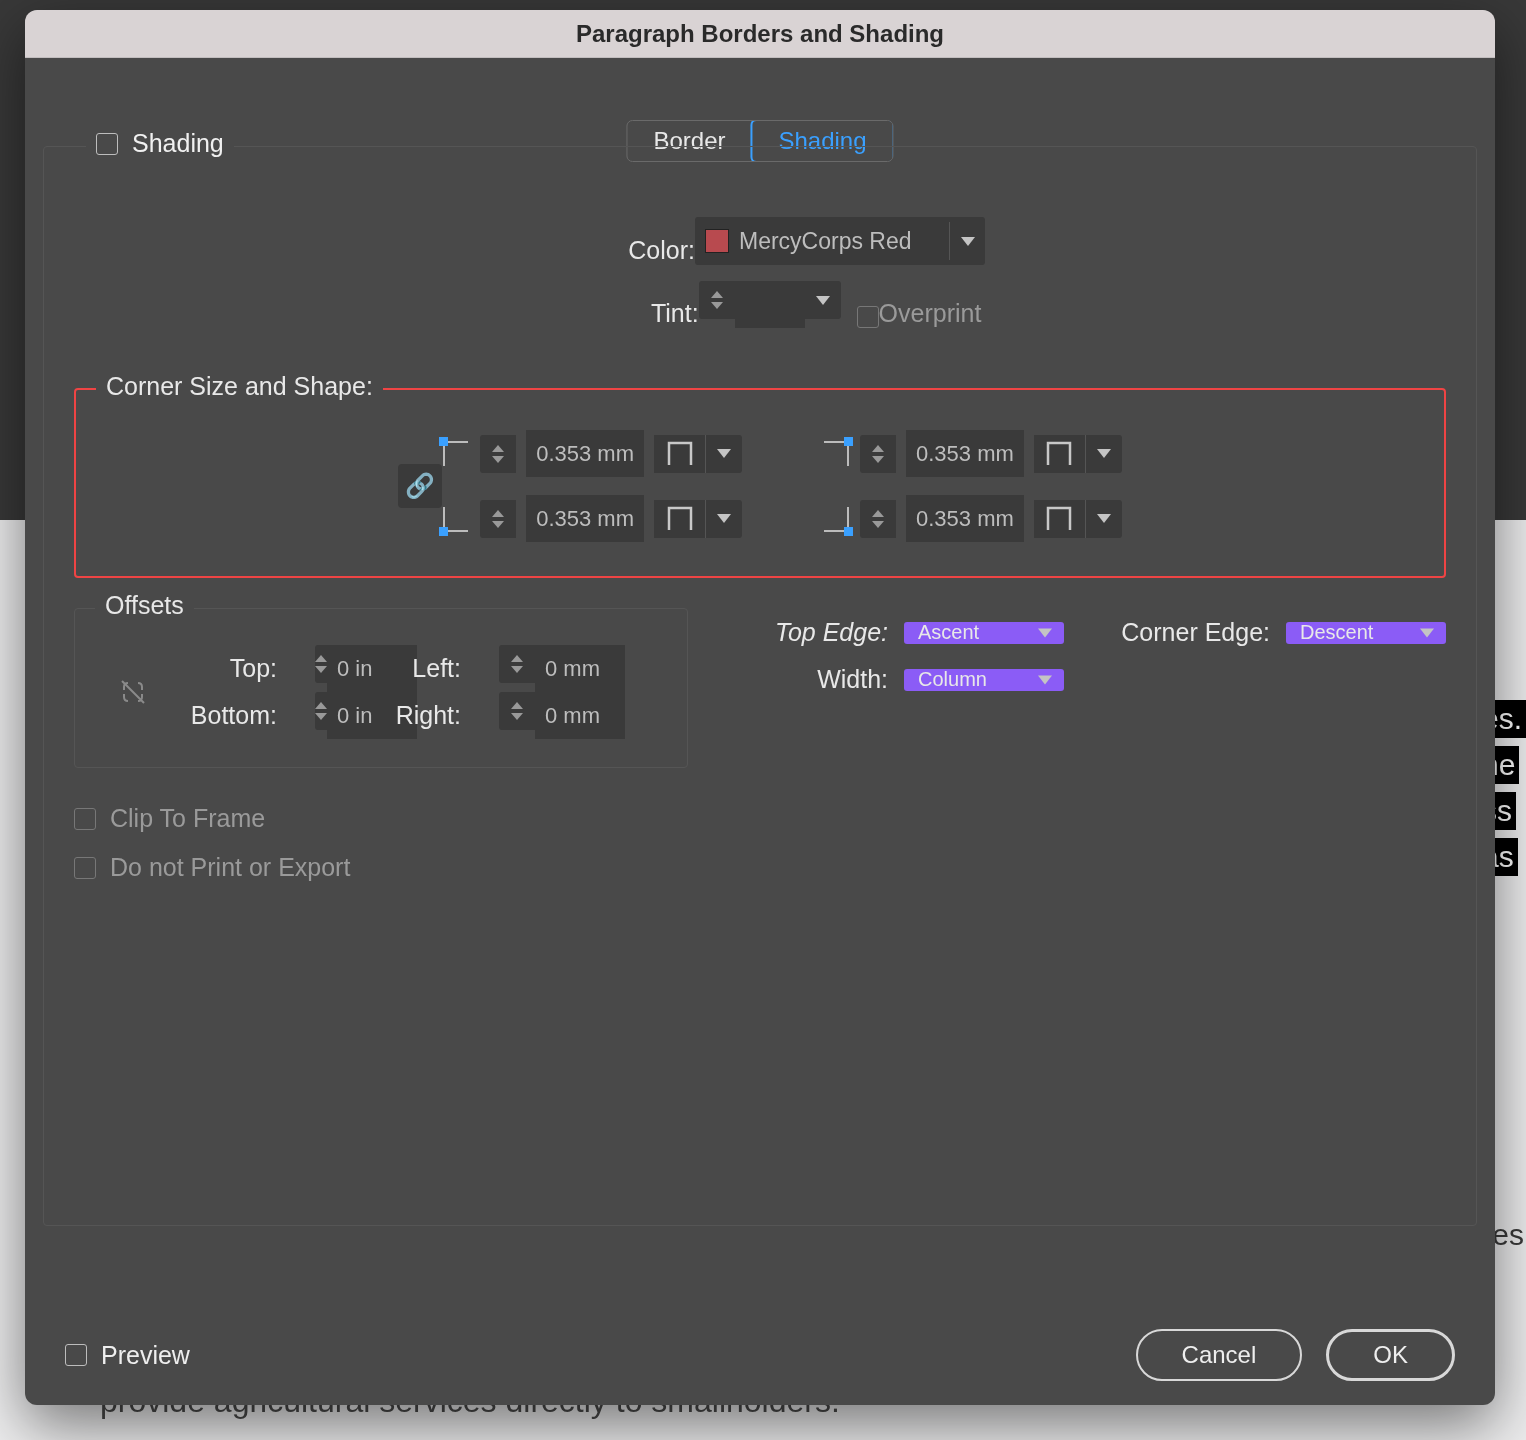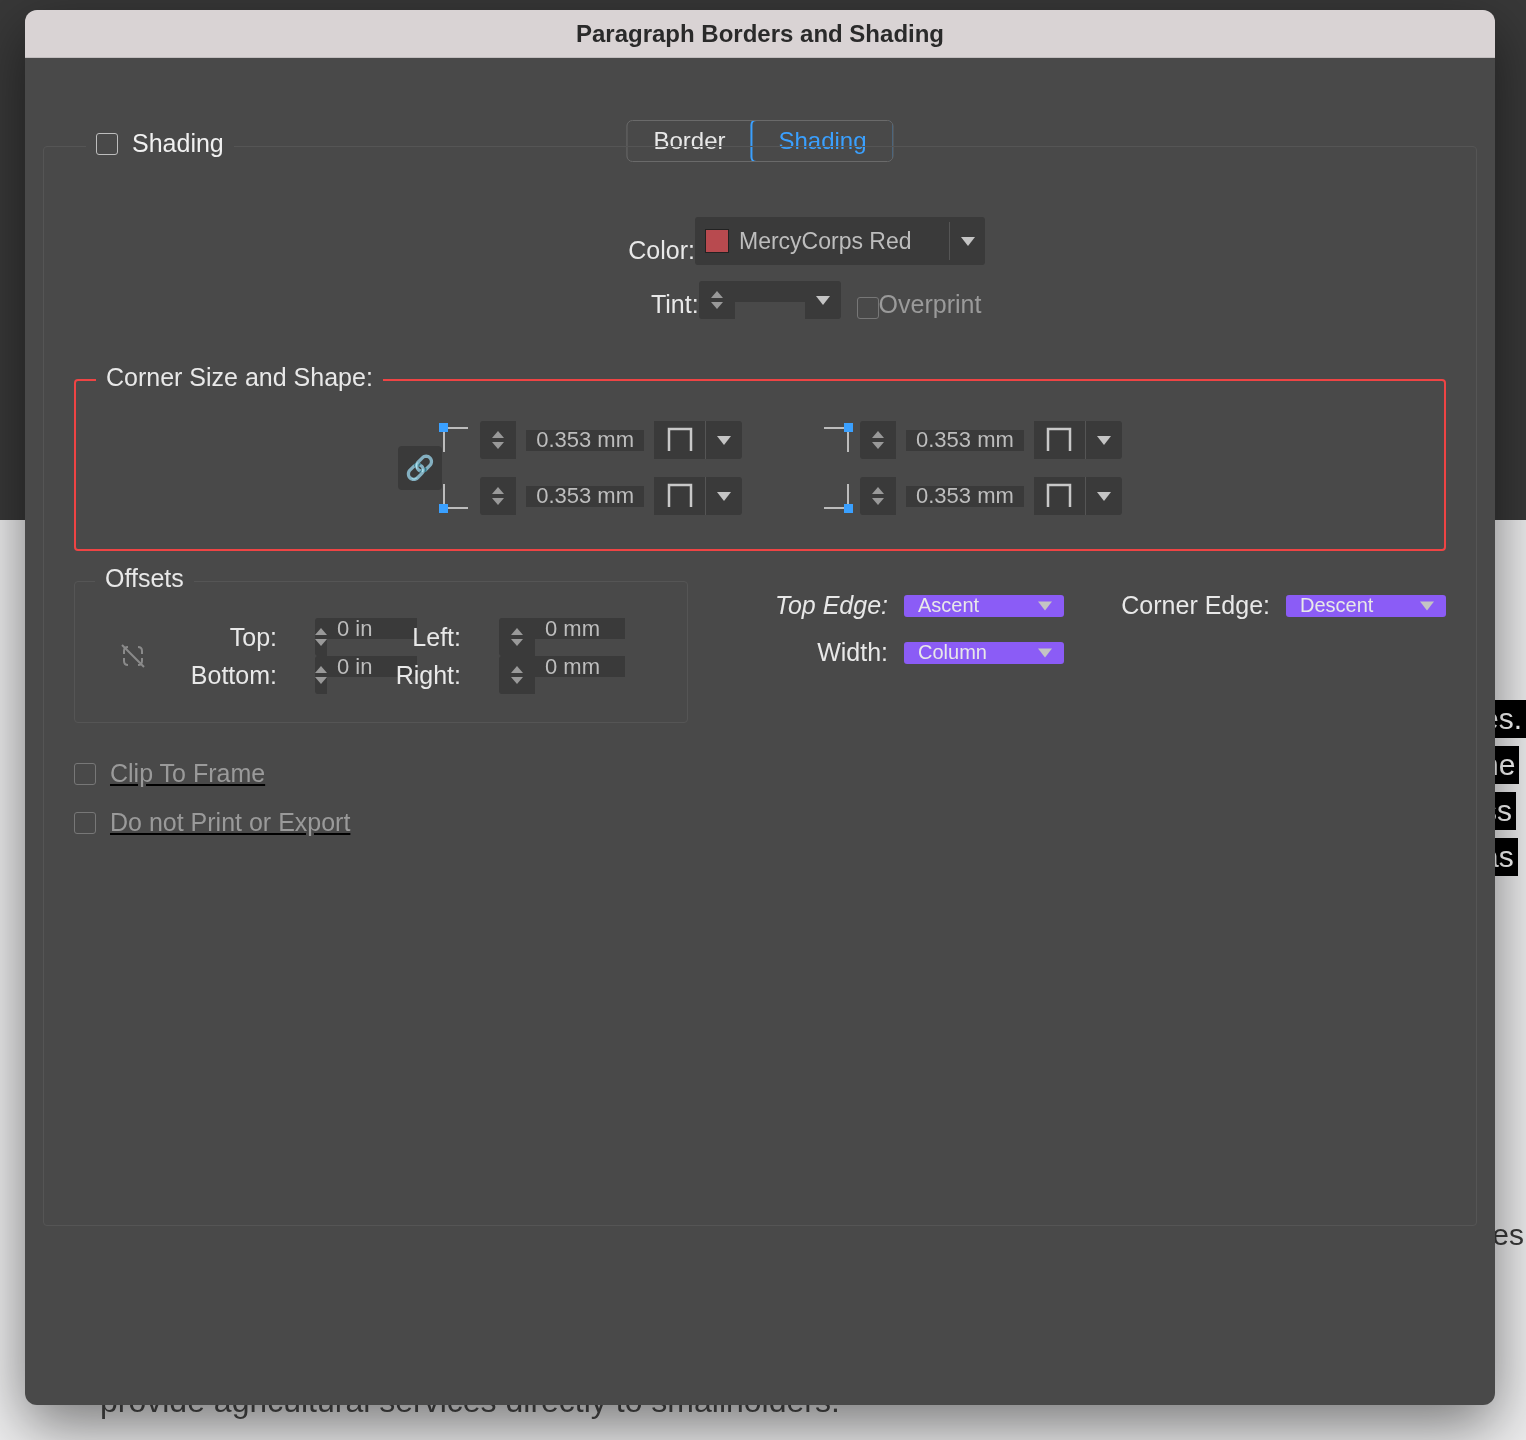--- a/index.html
+++ b/index.html
@@ -144,21 +144,21 @@
   
   .stepper {
     width:36px; height:38px;
     background:#3a3a3a;
     display:flex; flex-direction:column; align-items:center; justify-content:center;
     border-radius:3px 0 0 3px;
   }
   .stepper .up { width:0;height:0;border-left:6px solid transparent;border-right:6px solid transparent;border-bottom:7px solid #999; margin-bottom:4px;}
   .stepper .dn { width:0;height:0;border-left:6px solid transparent;border-right:6px solid transparent;border-top:7px solid #999;}
   .num-field {
-    height:21px; background:#3a3a3a; min-width:90px;
+    height:47px; background:#3a3a3a; min-width:90px;
     display:flex; align-items:center; padding:0 10px;
     color:#bdbdbd; font-size:22px;
     border-radius:0;
   }
   .dd-only {
     height:38px; width:36px; background:#3a3a3a;
     display:flex;align-items:center;justify-content:center;
     border-radius:0 3px 3px 0;
   }
 
@@ -482,26 +482,35 @@
           <div class="edge-row">
             <div class="lbl" style="width:140px;">Width:</div>
             <div class="edge-dd">
               <span>Column</span>
                 <div class="caret-down"></div>
             </div>
           </div>
         </div>
       </div>
 
-      <div style="margin-top:36px; display:flex; flex-direction:column; gap:20px;text-decoration:underline;">
+      <div style="margin-top:36px; display:flex; flex-direction:column; gap:20px;">
         <div class="check-row">
           <div class="chk disabled"></div>
           <span>Clip To Frame</span>
         </div>
         <div class="check-row">
           <div class="chk disabled"></div>
           <span>Do not Print or Export</span>
         </div>
       </div>
     </div>
   </div>
 
+  <div class="footer">
+    <div class="footer-left">
+      <div class="chk"></div>
+      <span>Preview</span>
+    </div>
+    <div class="footer-spacer"></div>
+    <div class="btn">Cancel</div>
+    <div class="btn primary">OK</div>
+  </div>
 </div>
 
 </body></html>

